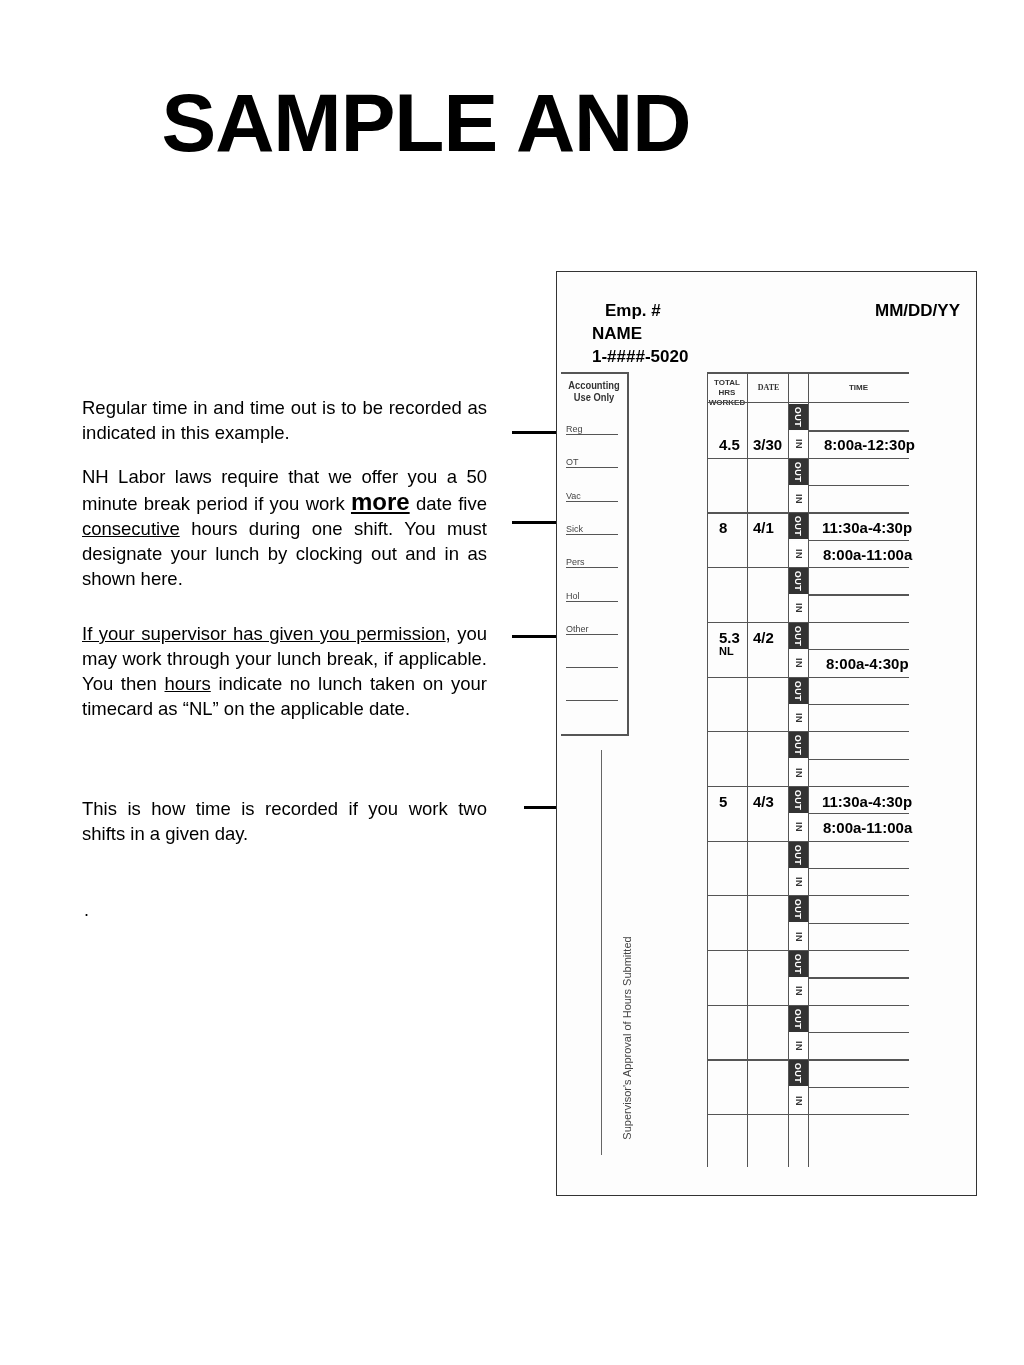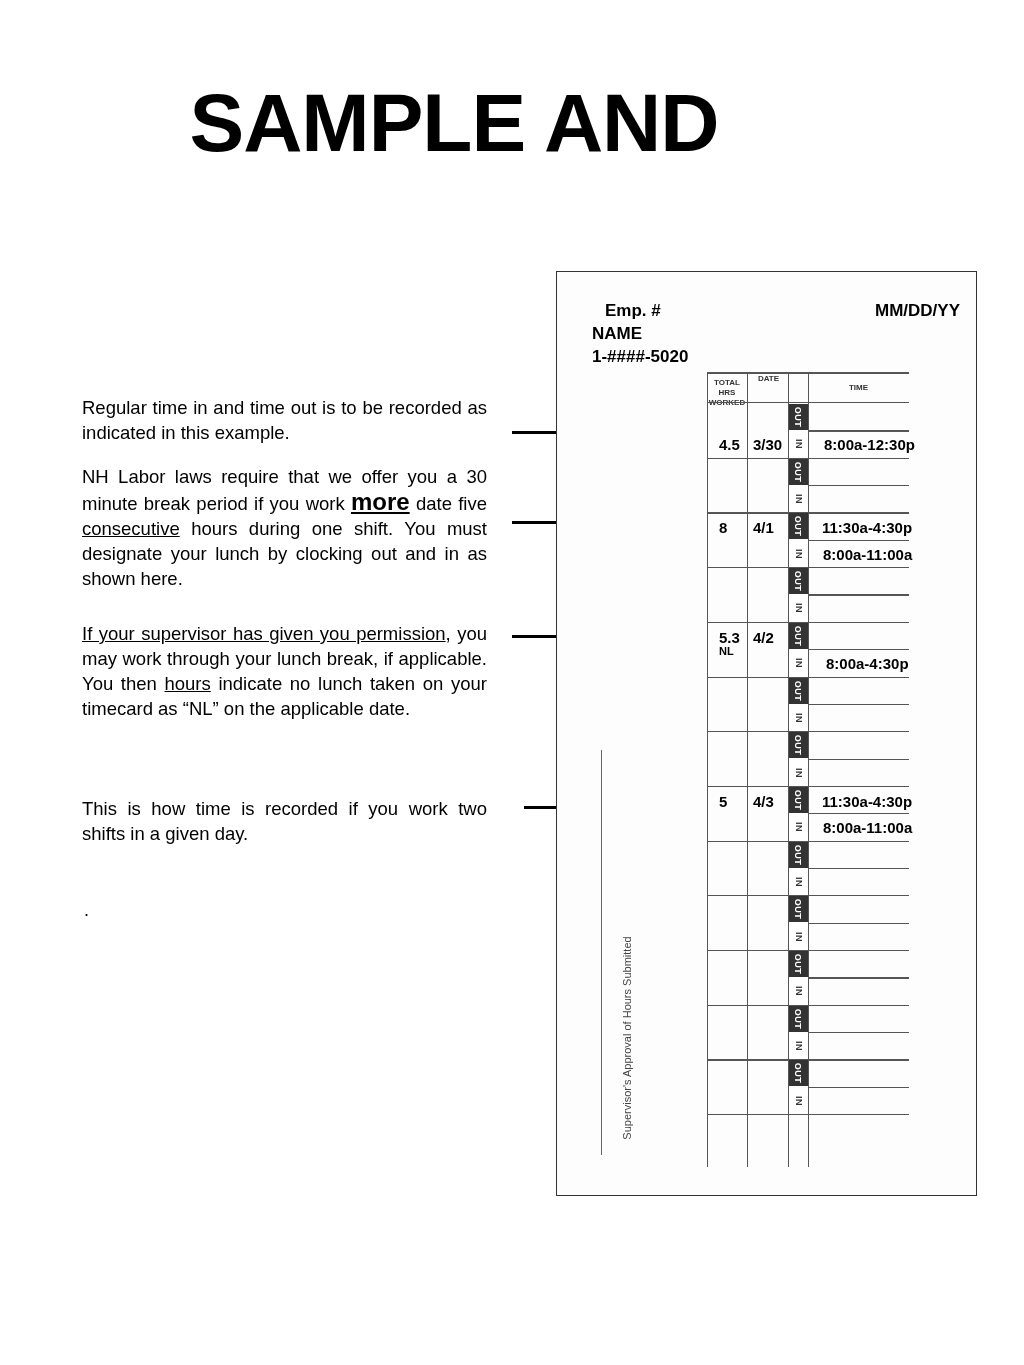--- a/index.html
+++ b/index.html
@@ -1,19 +1,19 @@
 <!DOCTYPE html>
 <html><head>
 <meta charset="utf-8">
 <style>
   html, body { margin:0; padding:0; }
   body { width:1024px; height:1365px; background:#ffffff; position:relative; overflow:hidden;
          font-family:"Liberation Sans", sans-serif; color:#000; }
   .title { position:absolute; left:0; top:74px; width:852px; text-align:center;
-           font-weight:bold; font-size:82px; line-height:98px; letter-spacing:-1px;margin-left:28px; }
+           font-weight:bold; font-size:82px; line-height:98px; letter-spacing:-1px; }
   .para { position:absolute; left:82px; width:405px; font-size:18.5px; line-height:25px;
           text-align:justify; }
   .para u { text-decoration:underline; }
   .big { font-weight:bold; font-size:24px; text-decoration:underline; }
   .arrow { position:absolute; height:3px; background:#000; }
   .arrow::after { content:""; position:absolute; right:-12px; top:-6px; border-left:14px solid #000;
                   border-top:7.5px solid transparent; border-bottom:7.5px solid transparent; }
   .card { position:absolute; left:556px; top:271px; width:419px; height:923px;
           border:1.5px solid #333; background:#fdfdfd; }
   .hdr { position:absolute; font-weight:bold; font-size:17px; line-height:23px; }
@@ -44,52 +44,67 @@
 </head>
 <body>
 
 <div class="title">
   <div>SAMPLE AND</div>
 </div>
 
 <div class="para" style="top:395px;">Regular time in and time out is to be recorded as indicated in this example.</div>
 
 <div class="para" style="top:464px;">
-  <span>NH Labor laws require that we offer you a 30 minute break period if you work </span><span class="big">more</span><span> date five </span><u>consecutive</u><span> hours during one shift. You must designate your lunch by clocking out and in as shown here.</span>
+  <span>NH Labor laws require that we offer you a 50 minute break period if you work </span><span class="big">more</span><span> date five </span><u>consecutive</u><span> hours during one shift. You must designate your lunch by clocking out and in as shown here.</span>
 </div>
 
 <div class="para" style="top:621px;">
   <u>If your supervisor has given you permission</u><span>, you  may work through your lunch break, if applicable.  You then </span><u>hours</u><span> indicate no lunch taken on your timecard as “NL” on the applicable date.</span>
 </div>
 
 <div class="para" style="top:796px;">This is how time is recorded if you work two shifts in a given day.</div>
 <div class="dot">.</div>
 
 <div class="arrow" style="left:512px; top:431px; width:148px;"></div>
 <div class="arrow" style="left:512px; top:521px; width:148px;"></div>
 <div class="arrow" style="left:512px; top:635px; width:148px;"></div>
 <div class="arrow" style="left:524px; top:806px; width:146px;"></div>
 
 <div class="card">
   <div class="hdr" style="left:48px; top:27px;">Emp. #</div>
   <div class="hdr" style="left:35px; top:50px;">NAME</div>
   <div class="hdr" style="left:35px; top:73px;">1-####-5020</div>
   <div class="hdr" style="right:16px; top:27px;">MM/DD/YY</div>
 
+  <div class="acct">
+    <div class="acct-title">
+      <div>Accounting</div>
+      <div>Use Only</div>
+    </div>
+    <div class="acct-line" style="top:50px;">Reg</div>
+    <div class="acct-line" style="top:83px;">OT</div>
+    <div class="acct-line" style="top:117px;">Vac</div>
+    <div class="acct-line" style="top:150px;">Sick</div>
+    <div class="acct-line" style="top:183px;">Pers</div>
+    <div class="acct-line" style="top:217px;">Hol</div>
+    <div class="acct-line" style="top:250px;">Other</div>
+    <div class="acct-line" style="top:283px; height:10px;"></div>
+    <div class="acct-line" style="top:316px; height:10px;"></div>
+  </div>
 
   <div class="sup-line"></div>
   <div class="sup-text">Supervisor's Approval of Hours Submitted</div>
 
   <div class="grid">
     <div class="grid-top"></div>
     <div class="gh" style="left:0; width:40px;">
       <div>TOTAL HRS</div>
       <div>WORKED</div>
     </div>
-    <div class="gh" style="left:41px; width:41px; top:2px;">DATE</div>
+    <div class="gh" style="left:41px; width:41px; top:11px;font-family:Liberation Serif, serif;">DATE</div>
     <div class="gh" style="left:101px; width:101px; top:11px;text-align:center;">TIME</div>
 
     <div class="vline" style="left:0; top:0; height:795px;"></div>
     <div class="vline" style="left:40px; top:0; height:795px;"></div>
     <div class="vline" style="left:81px; top:0; height:795px;"></div>
     <div class="vline" style="left:101px; top:0; height:795px;"></div>
     <div class="hline" style="left:0; top:30px; width:202px;"></div>
 
     <div id="rows">
         <div class="hline" style="left:0; top:85.7px; width:202px;"></div>

